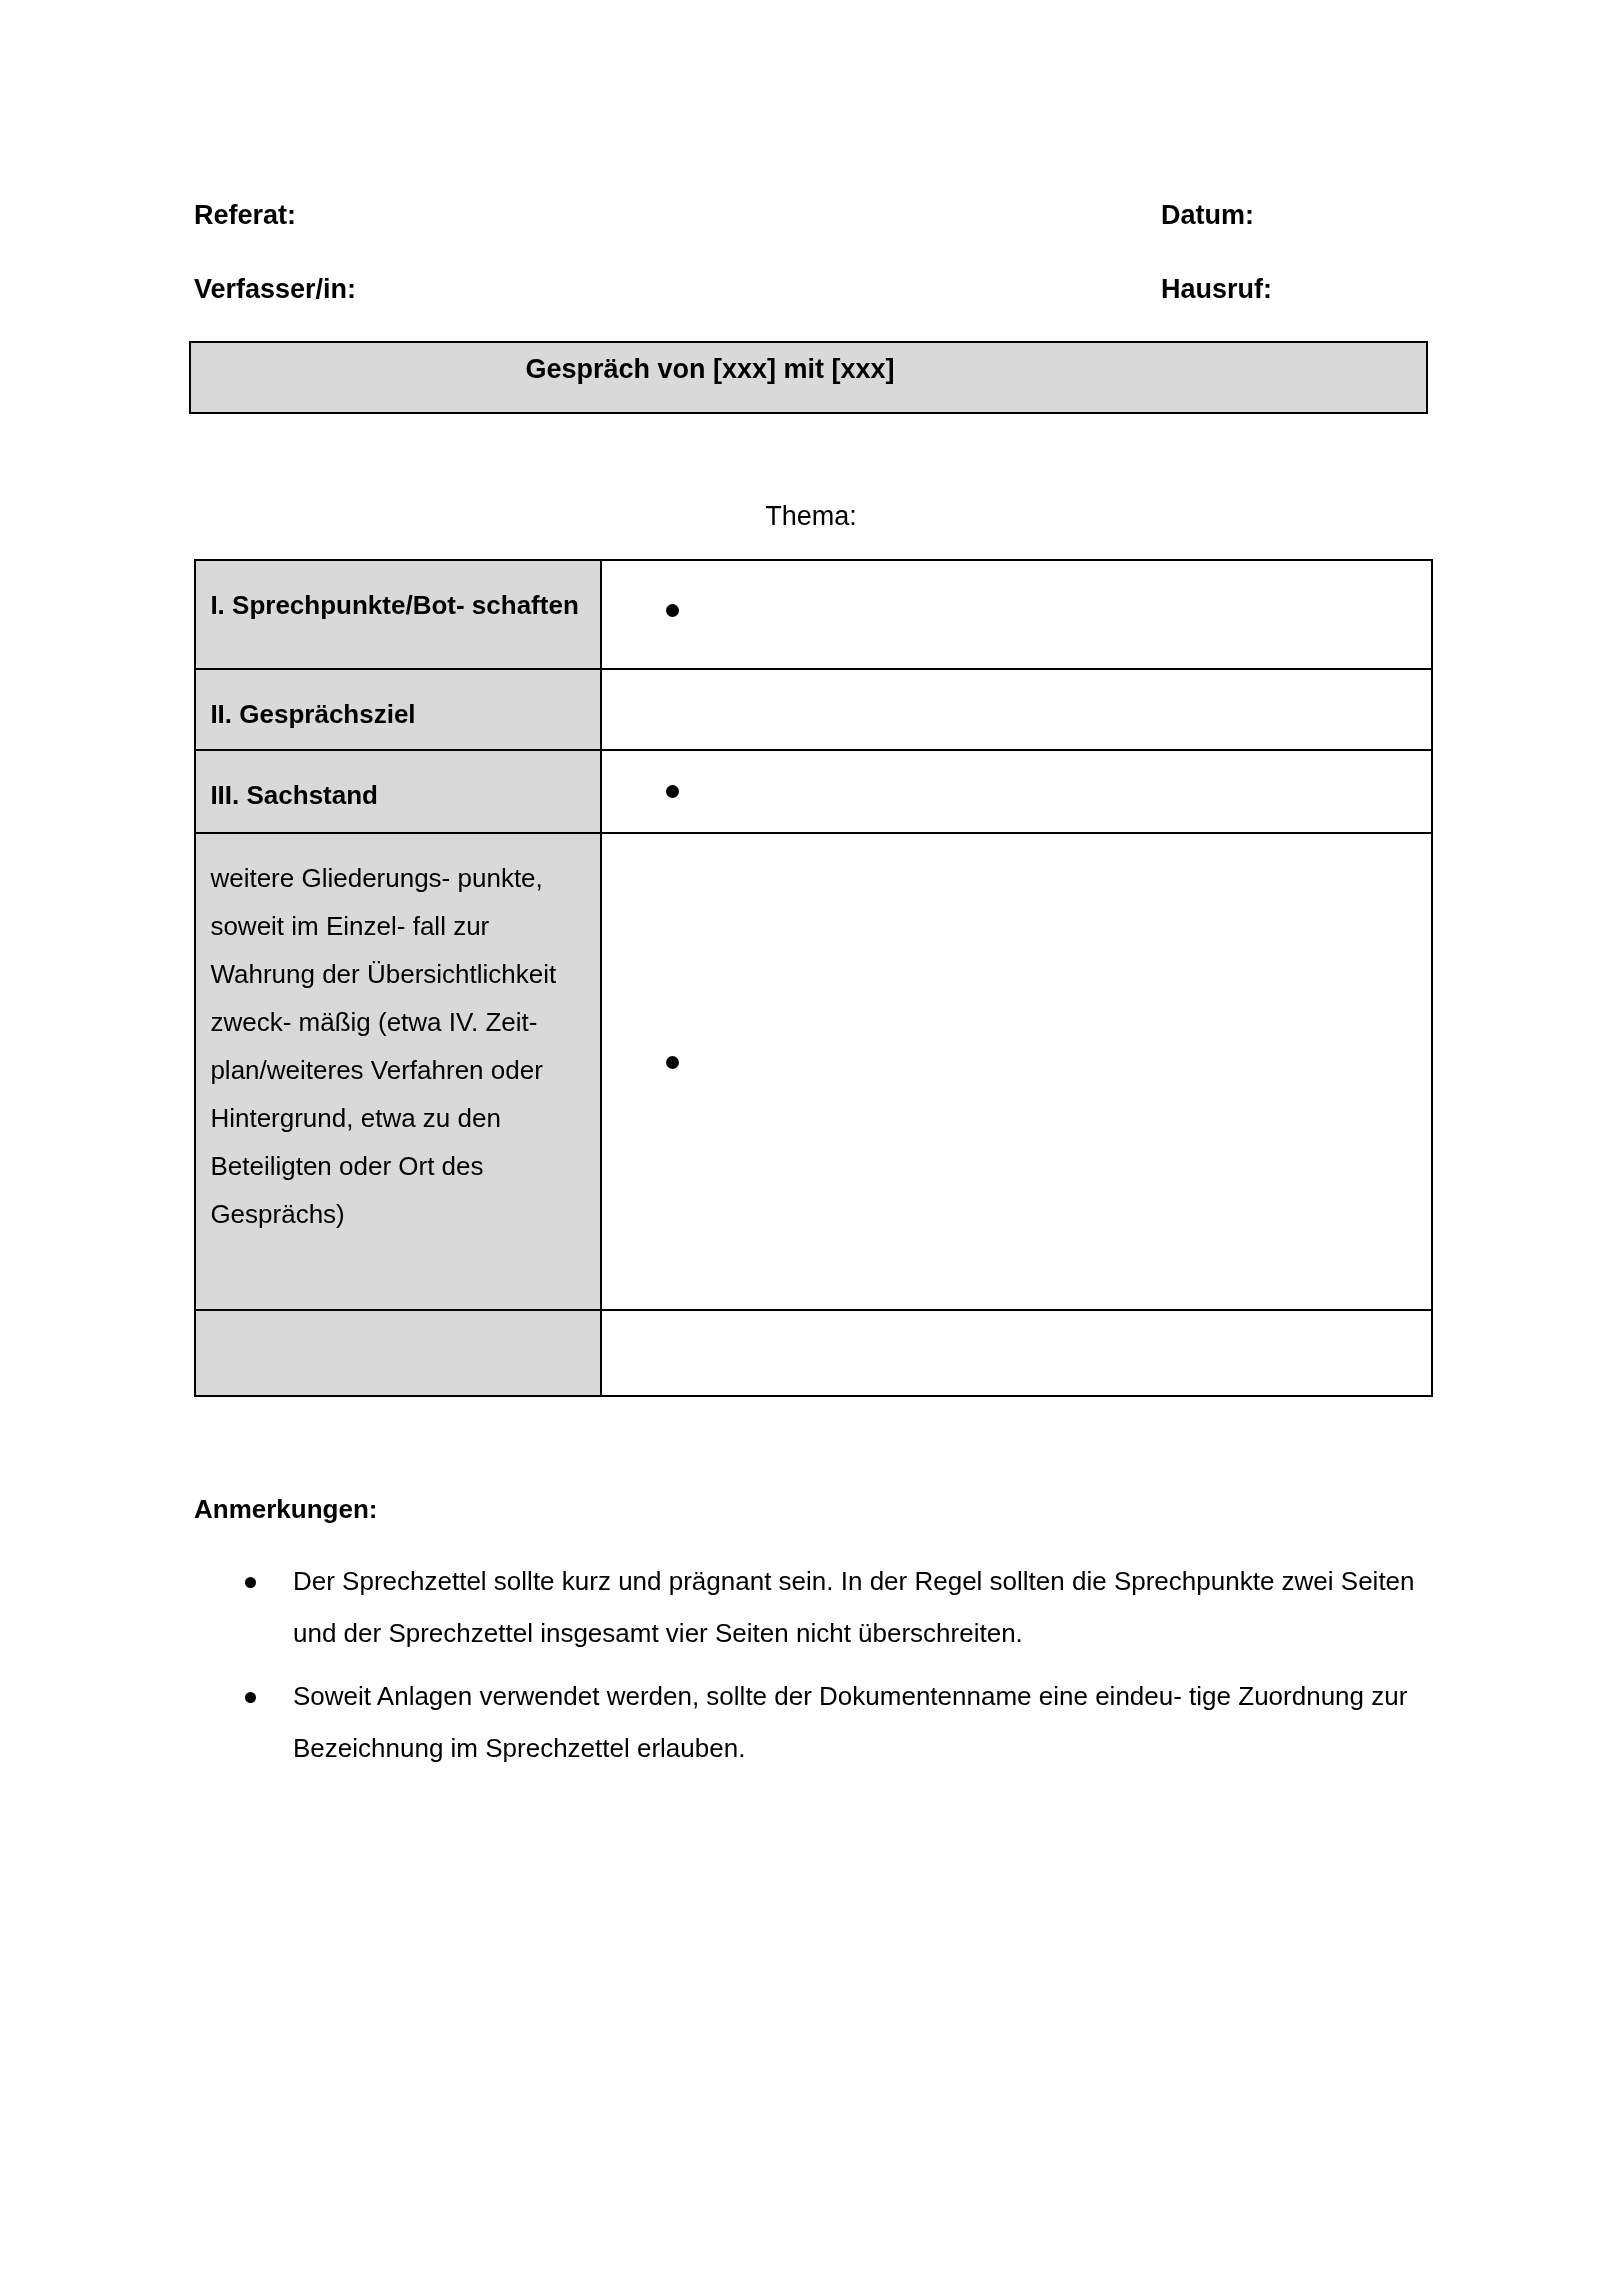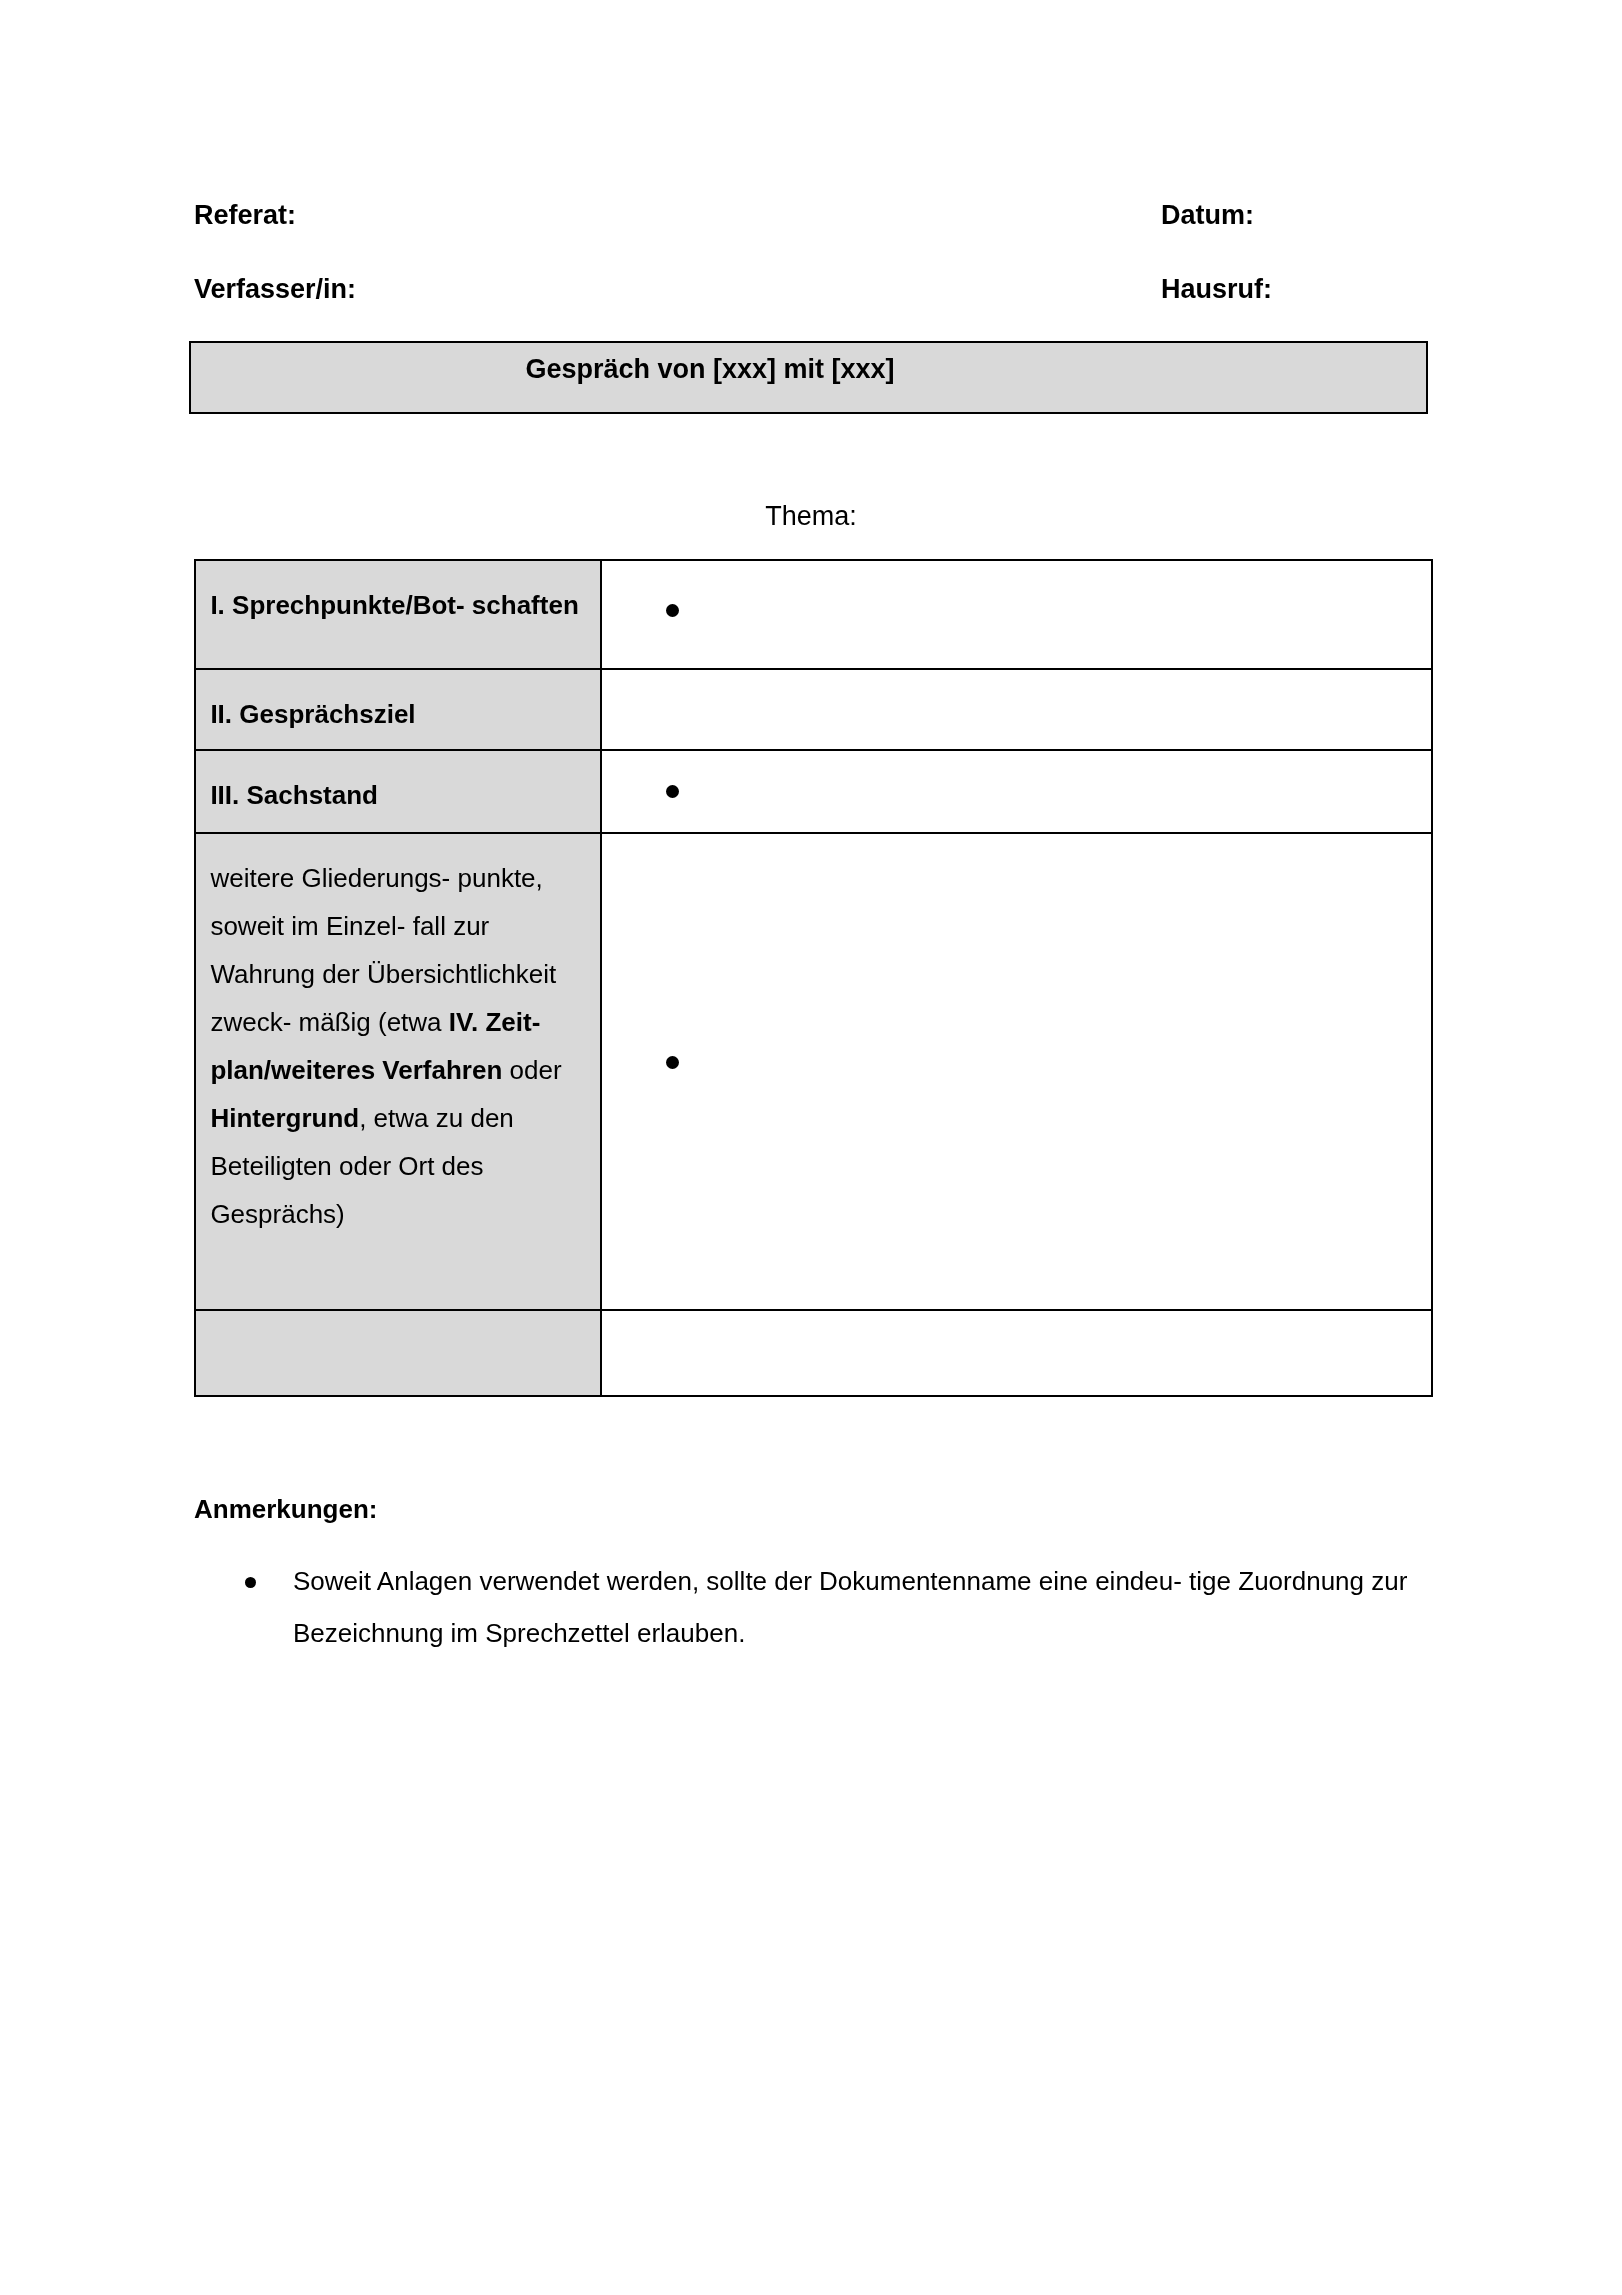--- a/index.html
+++ b/index.html
@@ -105,21 +105,21 @@
     background: #ffffff;
   }
 
   .cell-label-inner {
     padding: 10.5px 14.4px 10.5px 14.4px;
     font-size: 26px;
     line-height: 48px;
     margin-top: 9px;
   }
   .cell-label-inner.bold { font-weight: bold; }
-  .cell-label-inner b { font-weight: bold; }
+  .cell-label-inner b { font-weight: normal; }
 
   .cell-content-inner {
     position: relative;
     min-height: 26px;
   }
   .content-bullet {
     position: absolute;
     left: 64px;
     width: 13px;
     height: 13px;
@@ -253,19 +253,23 @@
       </tr>
 
     </tbody>
   </table>
 
   <div class="notes">
     <div class="notes-title">Anmerkungen:</div>
     <ul class="notes-list">
       <li class="notes-item">
         <span class="note-bullet"></span>
+        <span>Der Sprechzettel sollte kurz und prägnant sein. In der Regel sollten die Sprechpunkte zwei Seiten und der Sprechzettel insgesamt vier Seiten nicht überschreiten.</span>
+      </li>
+      <li class="notes-item">
+        <span class="note-bullet"></span>
         <span>Soweit Anlagen verwendet werden, sollte der Dokumentenname eine eindeu- tige Zuordnung zur Bezeichnung im Sprechzettel erlauben.</span>
       </li>
     </ul>
   </div>
 
 </div>
 
 
 </body></html>

